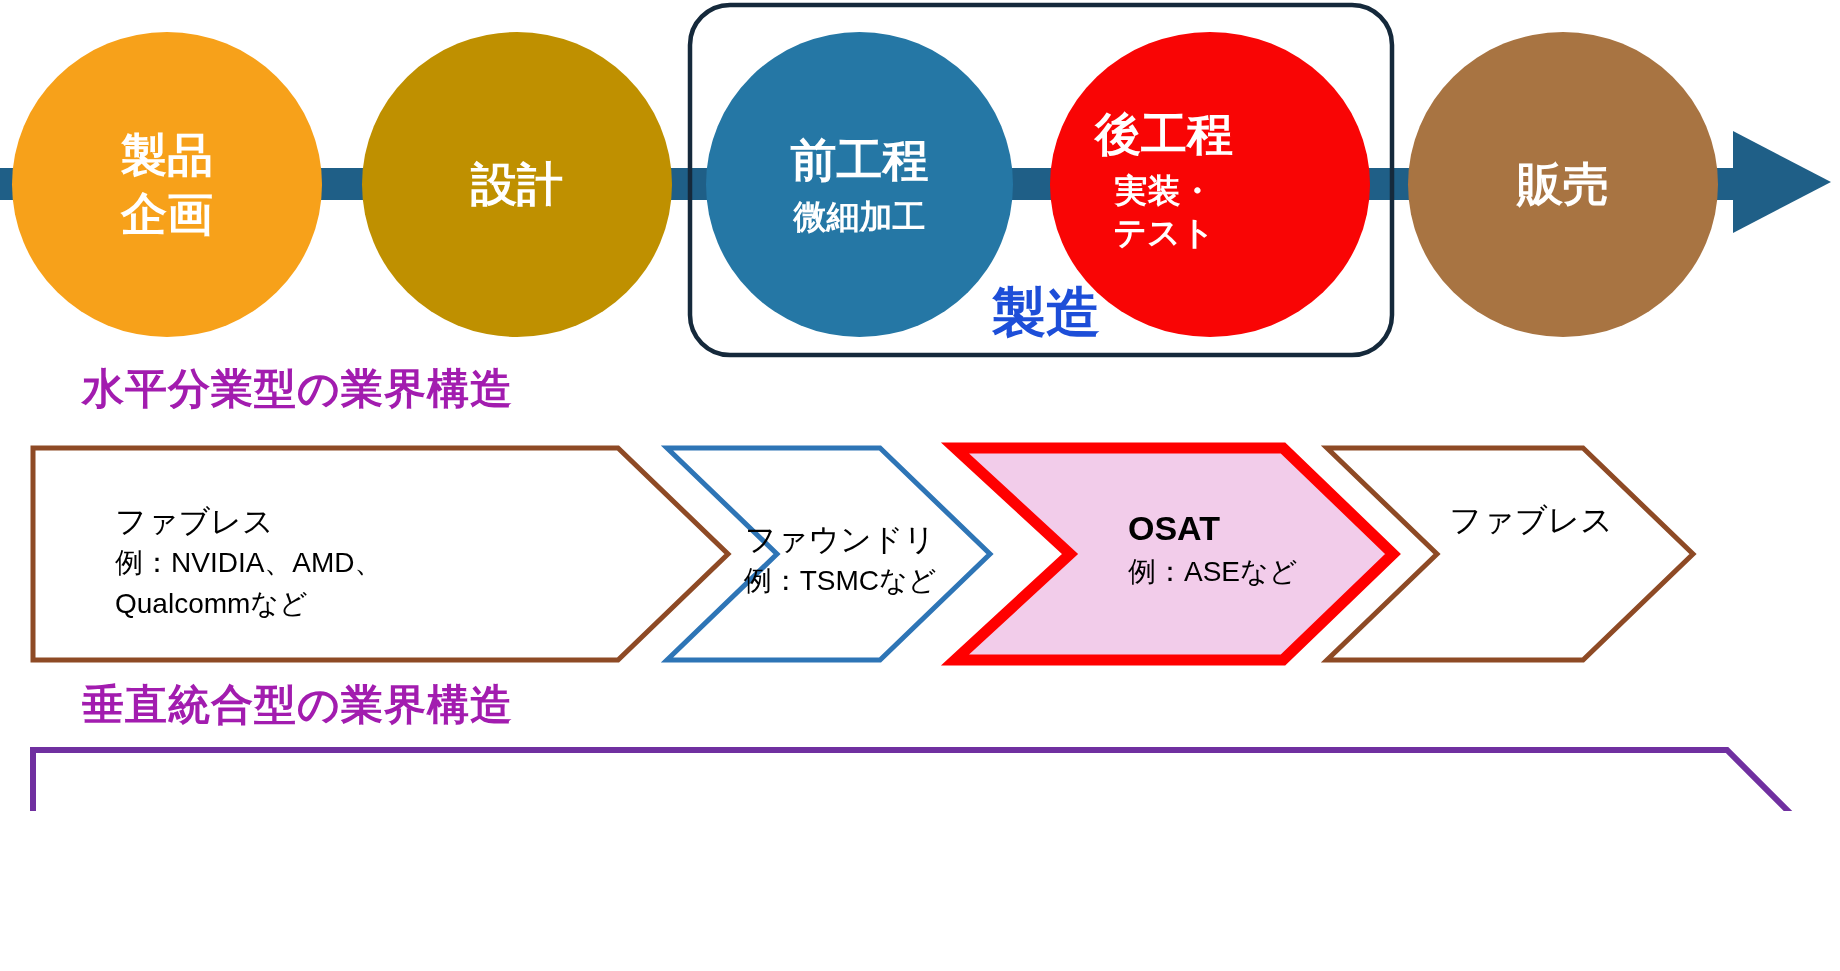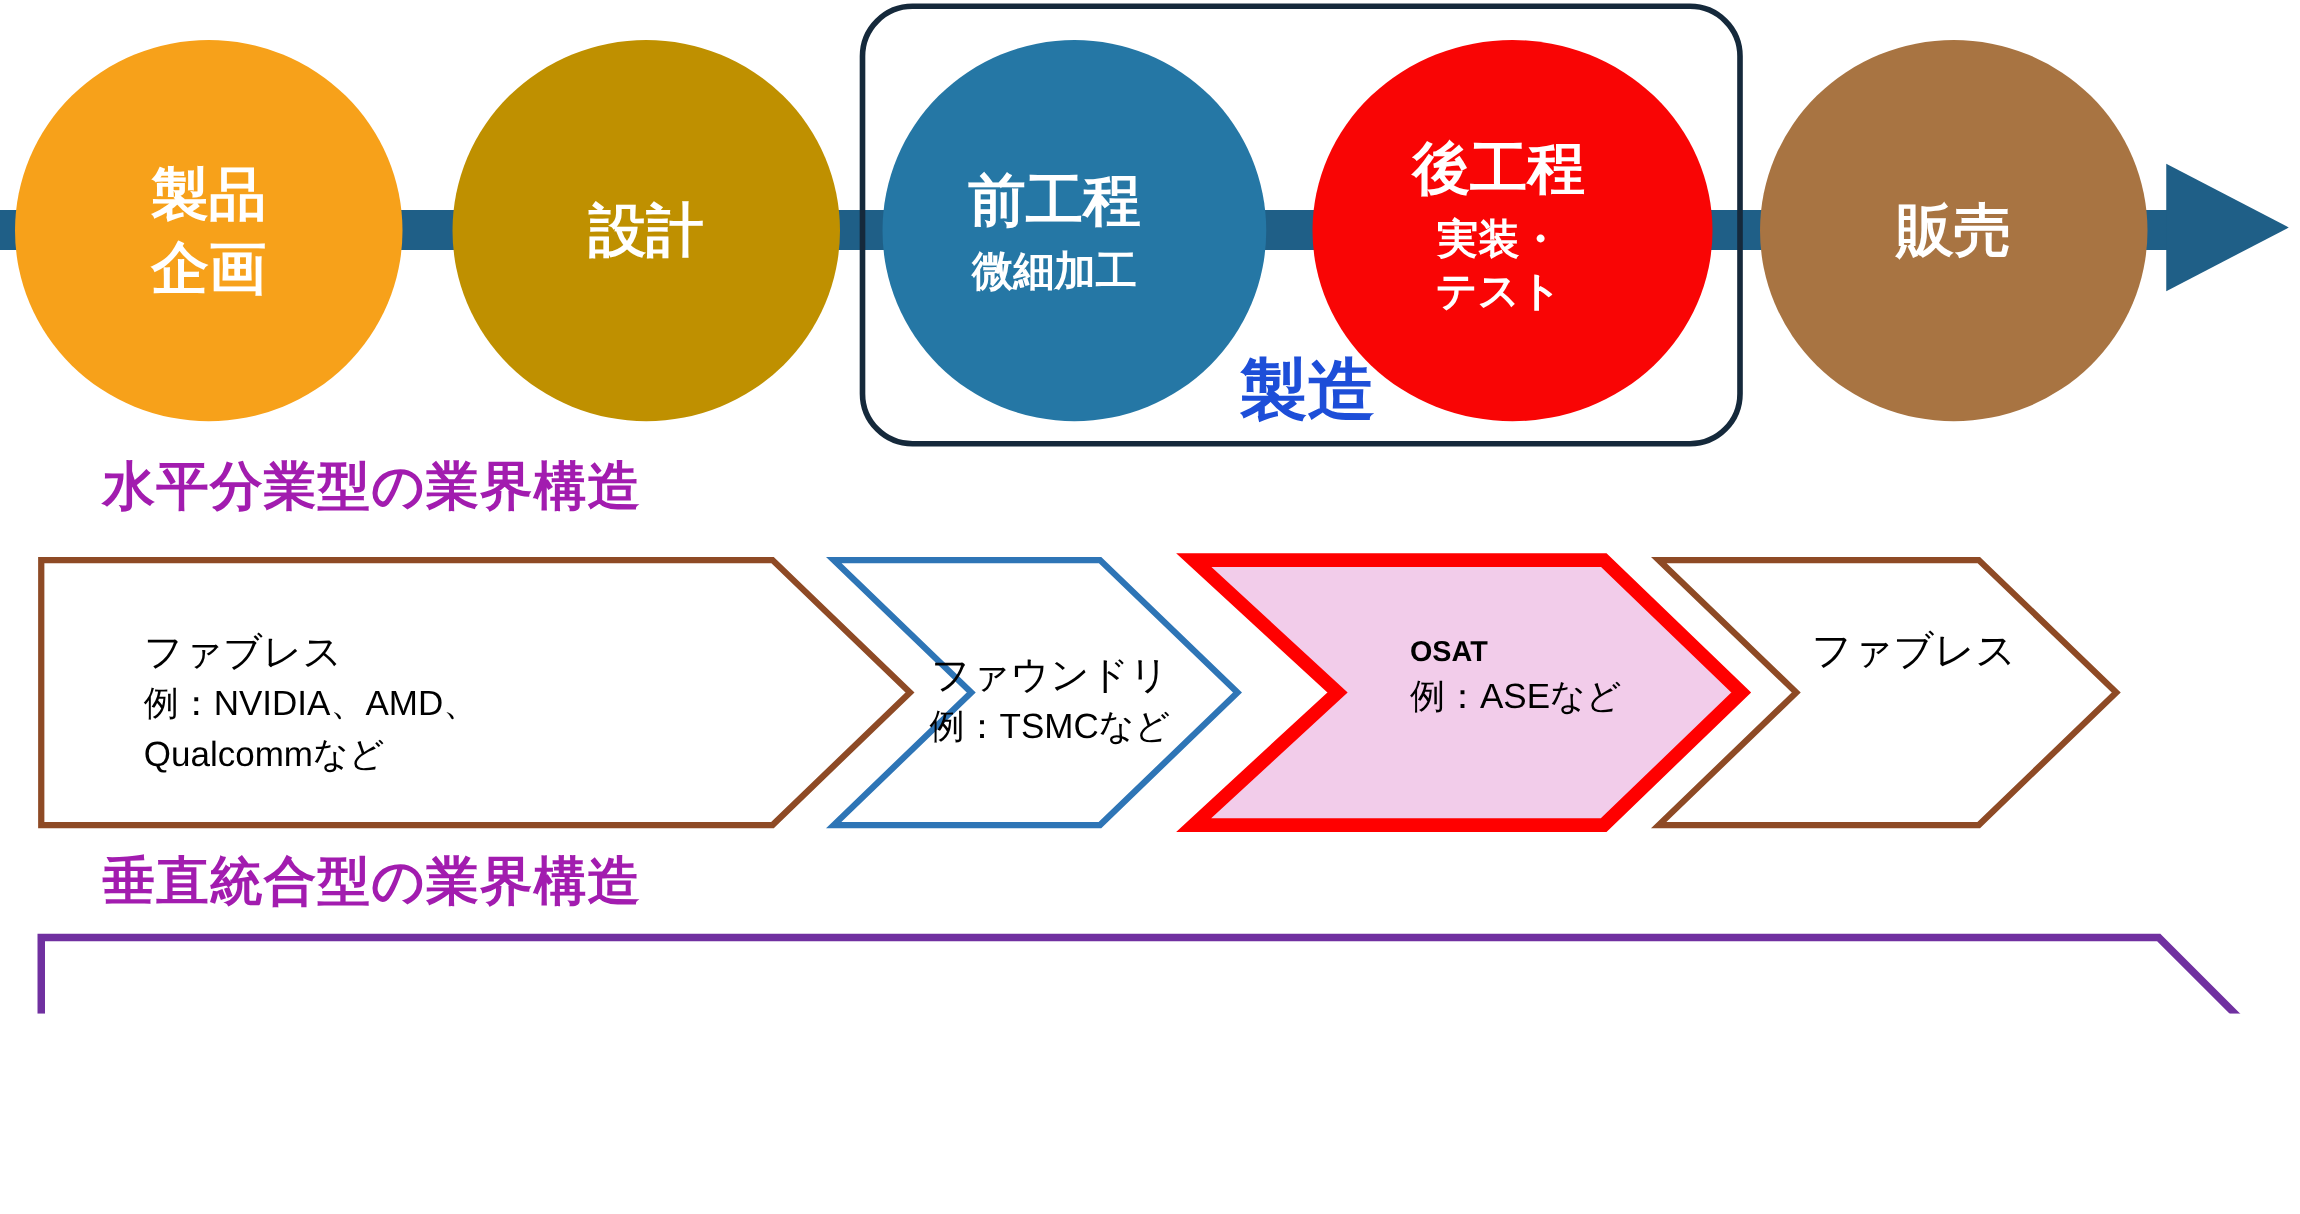--- a/index.html
+++ b/index.html
@@ -18,21 +18,21 @@
   .mfg-label{
     position:absolute;left:860px;top:283px;width:240px;text-align:right;
     font-size:54px;font-weight:bold;line-height:1.1;color:#1d4ed8;
   }
   .section-heading{
     position:absolute;font-size:42px;font-weight:bold;color:#a21caf;line-height:1.2;
     letter-spacing:1px;
   }
   .chev-text{position:absolute;}
   .chev-title{font-size:31px;font-weight:normal;line-height:1.4;}
-  .chev-title-lg{font-size:23px;font-weight:bold;line-height:1.35;}
+  .chev-title-lg{font-size:34px;font-weight:bold;line-height:1.35;}
   .chev-example{font-size:28px;line-height:1.45;}
   .idm-title{font-size:38px;font-weight:bold;line-height:1.2;}
   .idm-example{font-size:30px;line-height:1.4;margin-top:12px;}
 </style>
 </head>
 <body>
 
 <div class="stage">
 
   <svg width="1840" height="971" viewBox="0 0 1840 971">
@@ -58,25 +58,25 @@
     <polygon points="33,750 1727,750 1830,853 1727,956 33,956" stroke-width="6" stroke="#7030A0" fill="#FFFFFF"></polygon>
   </svg>
 
   <div class="circle-label" style="left:12px;width:310px;">
     <div class="circle-main">製品</div>
     <div class="circle-main">企画</div>
   </div>
   <div class="circle-label" style="left:362px;width:310px;">
     <div class="circle-main">設計</div>
   </div>
-  <div class="circle-label" style="left:690px;width:307px;">
+  <div class="circle-label" style="left:706px;width:307px;">
     <div class="circle-main">前工程</div>
     <div class="circle-sub">微細加工</div>
   </div>
-  <div class="circle-label" style="left:1039px;width:320px;padding-bottom:10px;box-sizing:border-box;justify-content:center;">
+  <div class="circle-label" style="left:1004px;width:320px;padding-bottom:10px;box-sizing:border-box;justify-content:center;">
     <div class="circle-main">後工程</div>
     <div class="circle-sub">実装・</div>
     <div class="circle-sub" style="margin-top:0;">テスト</div>
   </div>
   <div class="circle-label" style="left:1408px;width:310px;">
     <div class="circle-main">販売</div>
   </div>
 
   <div class="mfg-label">製造</div>
 

